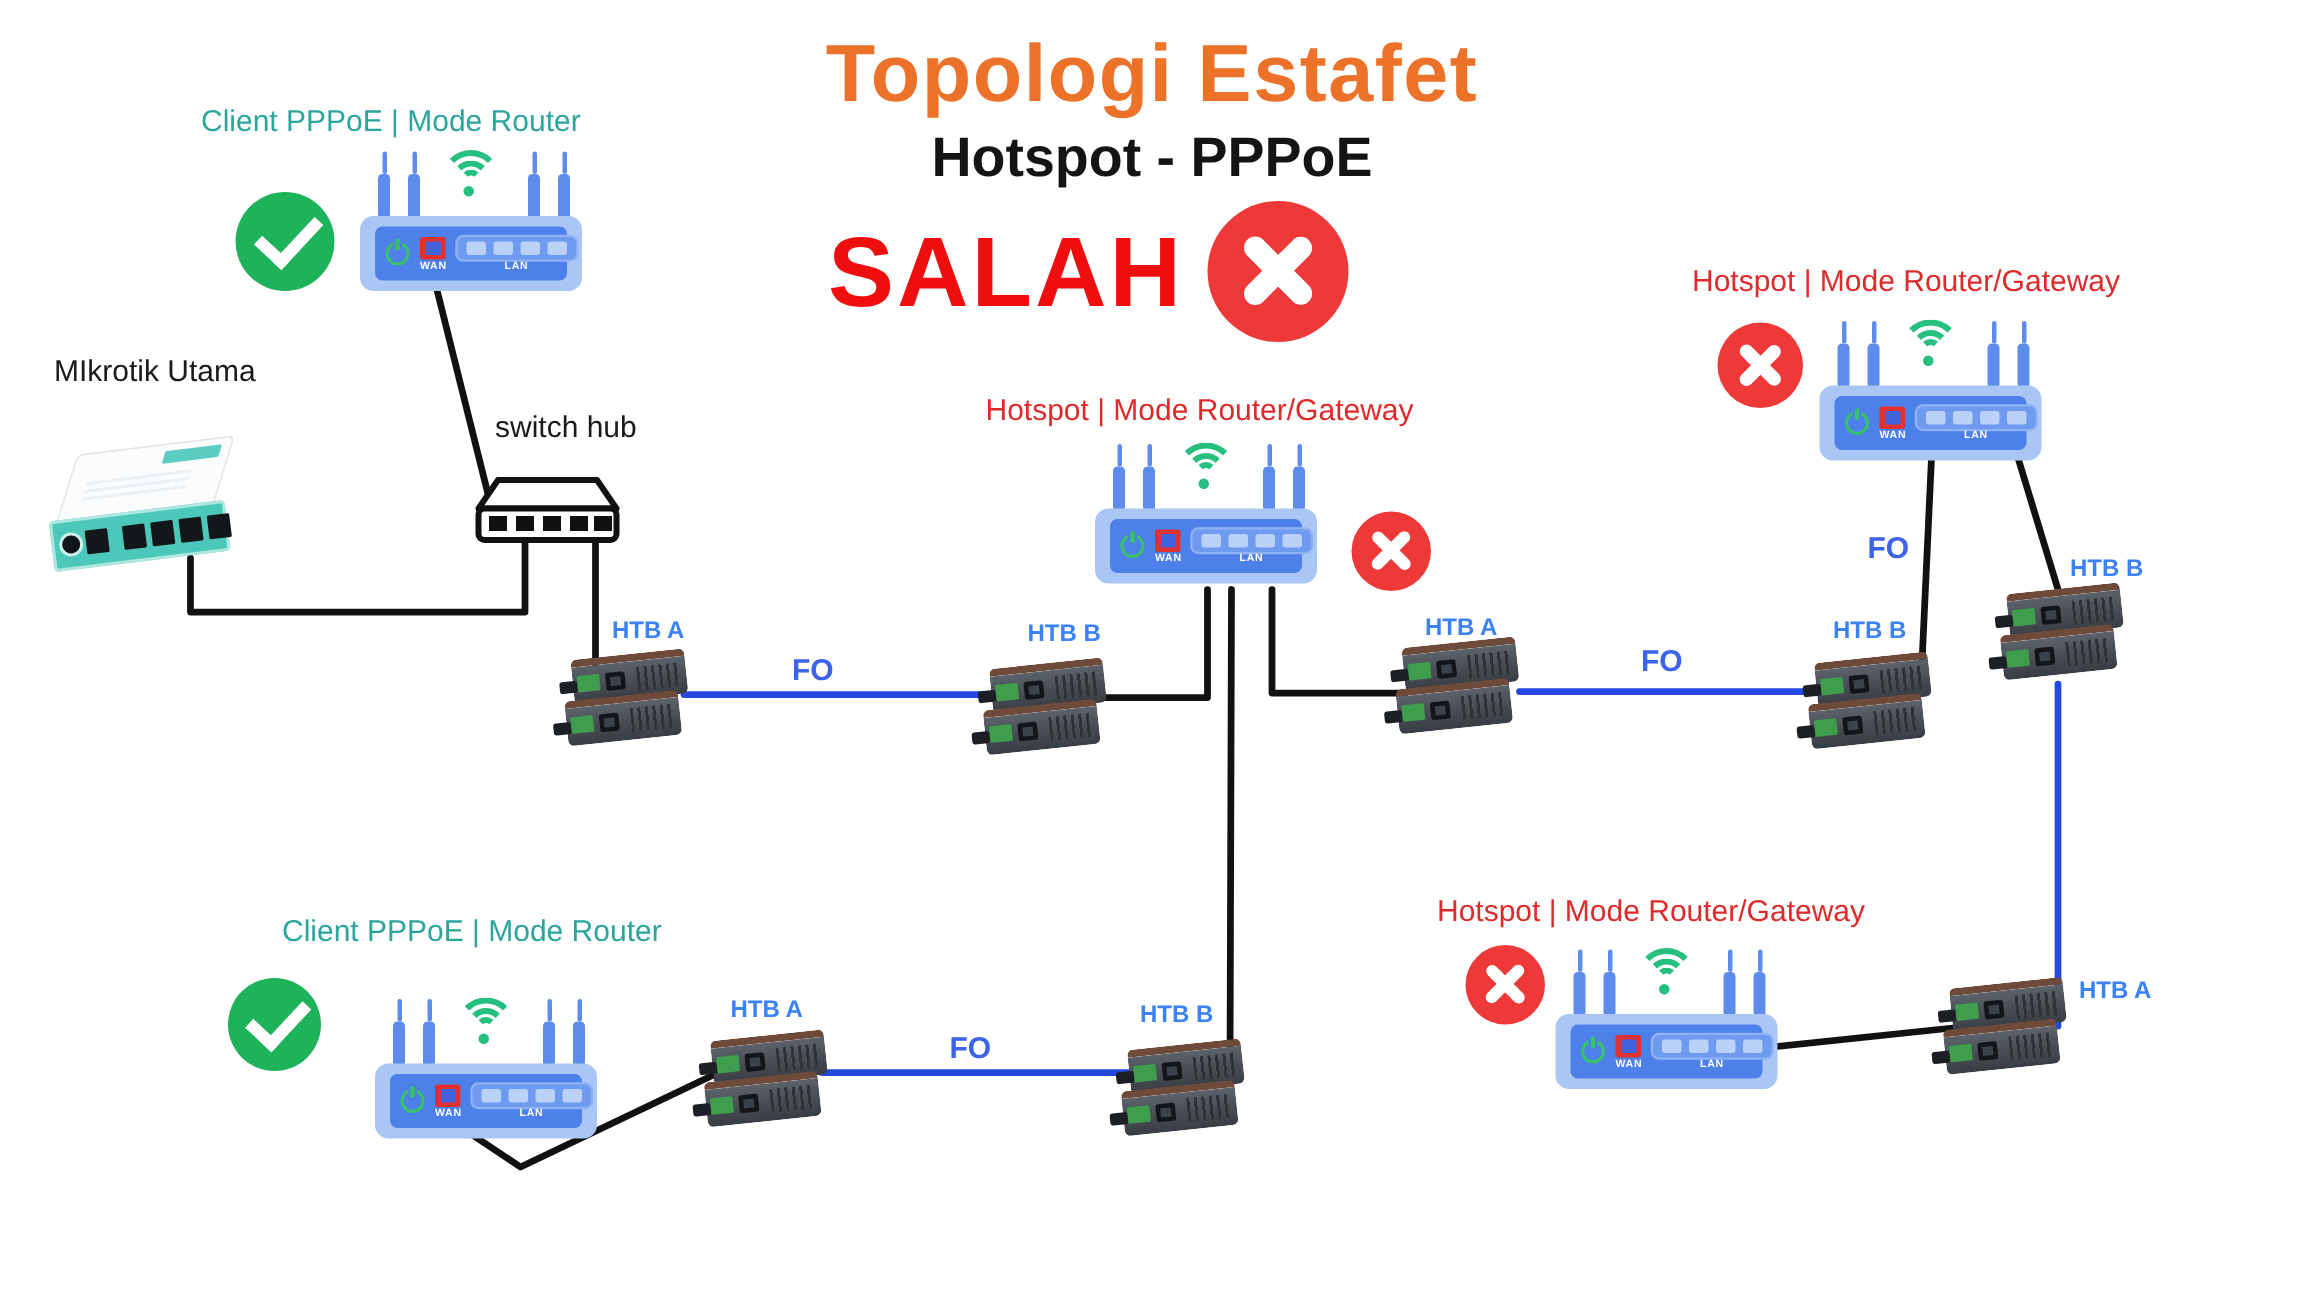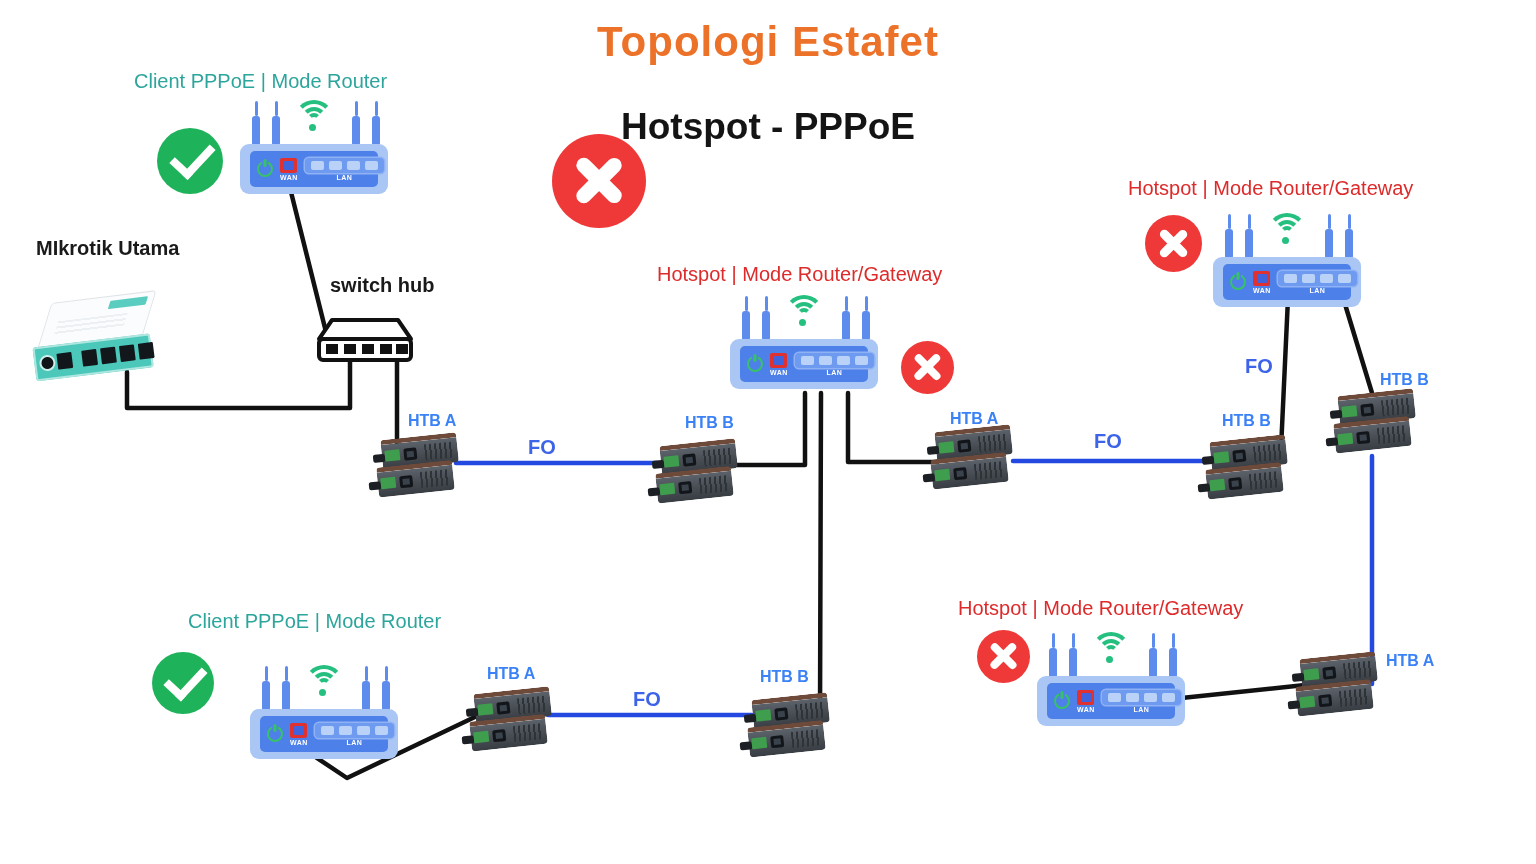--- a/index.html
+++ b/index.html
@@ -1,30 +1,30 @@
 <!DOCTYPE html>
 <html><head>
 <meta charset="utf-8">
 <style>
   html,body{margin:0;padding:0;background:#fff;}
   body{width:1536px;height:864px;position:relative;overflow:hidden;
        font-family:"Liberation Sans",sans-serif;}
   .abs{position:absolute;}
 
   
-  .title{left:0;right:0;top:18px;text-align:center;font-size:42px;font-weight:800;
+  .title{left:0;right:0;top:18px;text-align:center;font-size:54px;font-weight:800;
          color:#ED7229;letter-spacing:1px;}
-  .subtitle{left:0;right:0;top:84px;text-align:center;font-size:37px;font-weight:800;color:#141414;margin-top:22px;}
+  .subtitle{left:0;right:0;top:84px;text-align:center;font-size:37px;font-weight:800;color:#141414;}
   .salah-row{left:552px;top:134px;display:flex;align-items:center;gap:16px;}
   .salah{font-size:66px;font-weight:800;color:#EF0E0E;letter-spacing:2px;}
 
   
   .sec{font-size:20px;font-weight:400;white-space:nowrap;text-align:right;}
   .teal{color:#2CA59C;} .red{color:#DD2B2B;}
-  .dev{font-size:20px;font-weight:700;color:#1A1A1A;white-space:nowrap;}
+  .dev{font-size:20px;font-weight:400;color:#1A1A1A;white-space:nowrap;}
   .htb-lb{font-size:16px;font-weight:700;color:#3b82f6;white-space:nowrap;}
   .fo-lb{font-size:20px;font-weight:700;color:#3D63E9;}
 
   
   .badge{border-radius:50%;}
   .check{background:#1EB35B;}
   .check::before{content:"";position:absolute;left:22%;top:24%;width:50%;height:26%;
     border-left:8px solid #fff;border-bottom:8px solid #fff;transform:rotate(-47deg);}
   .cross{background:#EE3938;}
   .cross::before,.cross::after{content:"";position:absolute;left:19%;top:42%;width:62%;height:16%;
@@ -108,20 +108,21 @@
     <polyline points="456,463 657,463"></polyline>
     <polyline points="1013,461 1207,461"></polyline>
     <polyline points="548,715 752,715"></polyline>
     <polyline points="1372,456 1372,684"></polyline>
   </g>
 </svg>
 
 <div class="abs title">Topologi Estafet</div>
 <div class="abs subtitle">Hotspot - PPPoE</div>
 <div class="abs salah-row">
+  <span class="salah">SALAH</span>
   <span class="badge cross" style="position:relative;width:94px;height:94px;"></span>
 </div>
 
 <div class="abs sec teal" style="left:134px;top:70px;">Client PPPoE | Mode Router</div>
 <div class="abs sec red" style="left:657px;top:263px;">Hotspot | Mode Router/Gateway</div>
 <div class="abs sec red" style="left:1128px;top:177px;">Hotspot | Mode Router/Gateway</div>
 <div class="abs sec red" style="left:958px;top:597px;">Hotspot | Mode Router/Gateway</div>
 <div class="abs sec teal" style="left:188px;top:610px;">Client PPPoE | Mode Router</div>
 <div class="abs dev" style="left:36px;top:237px;">MIkrotik Utama</div>
 <div class="abs dev" style="left:330px;top:274px;">switch hub</div>

